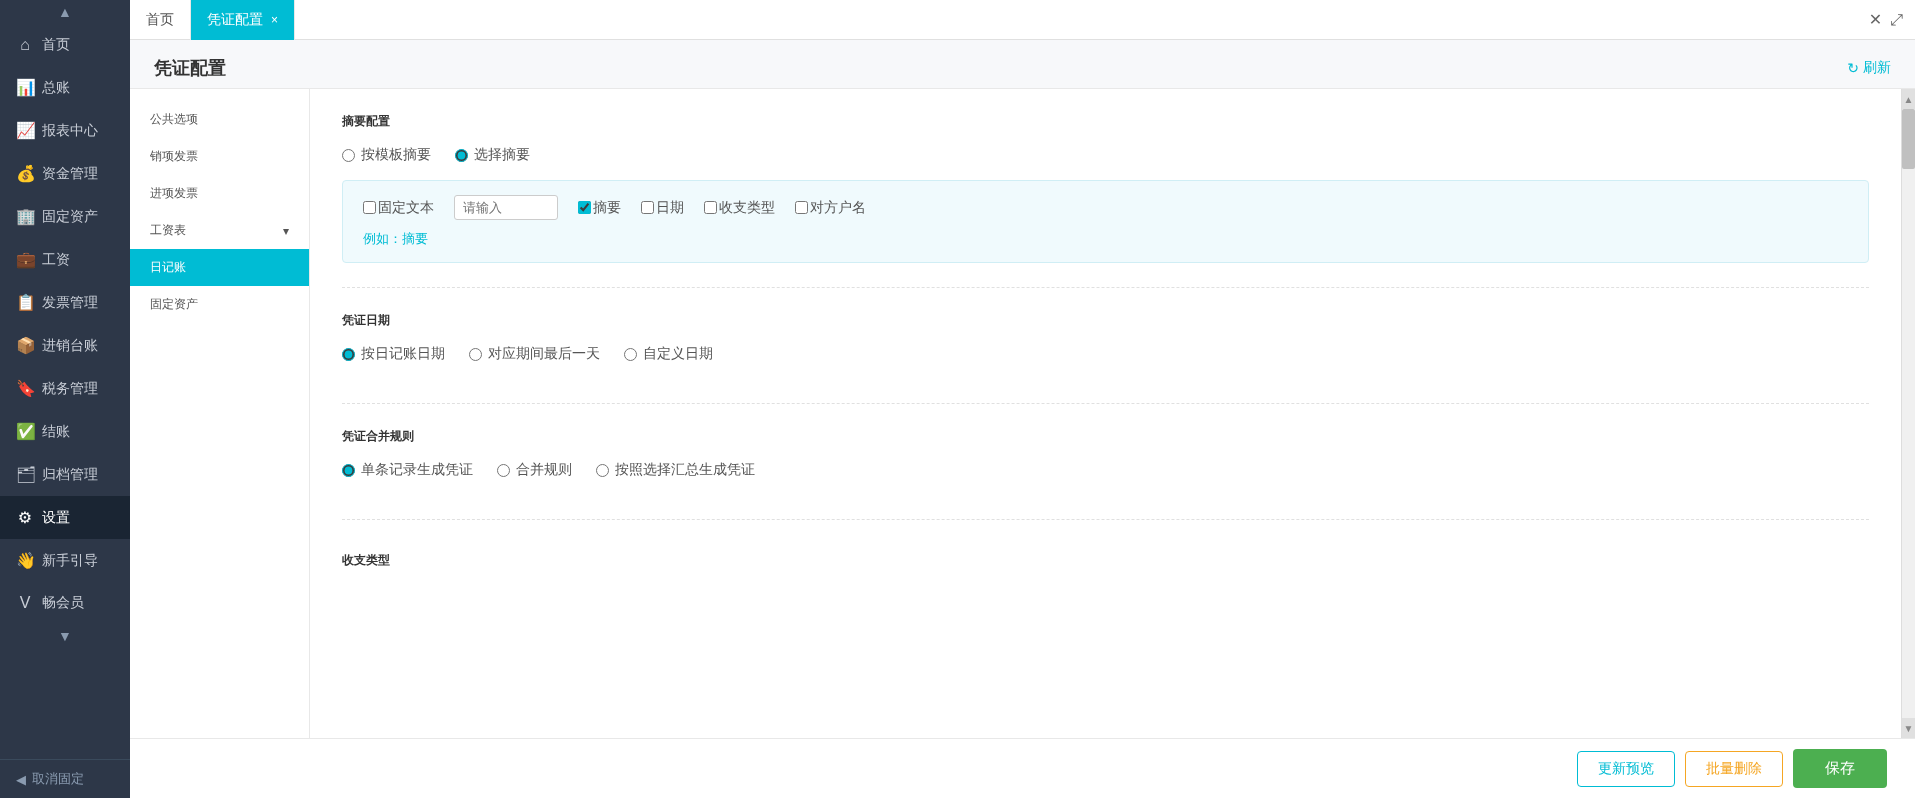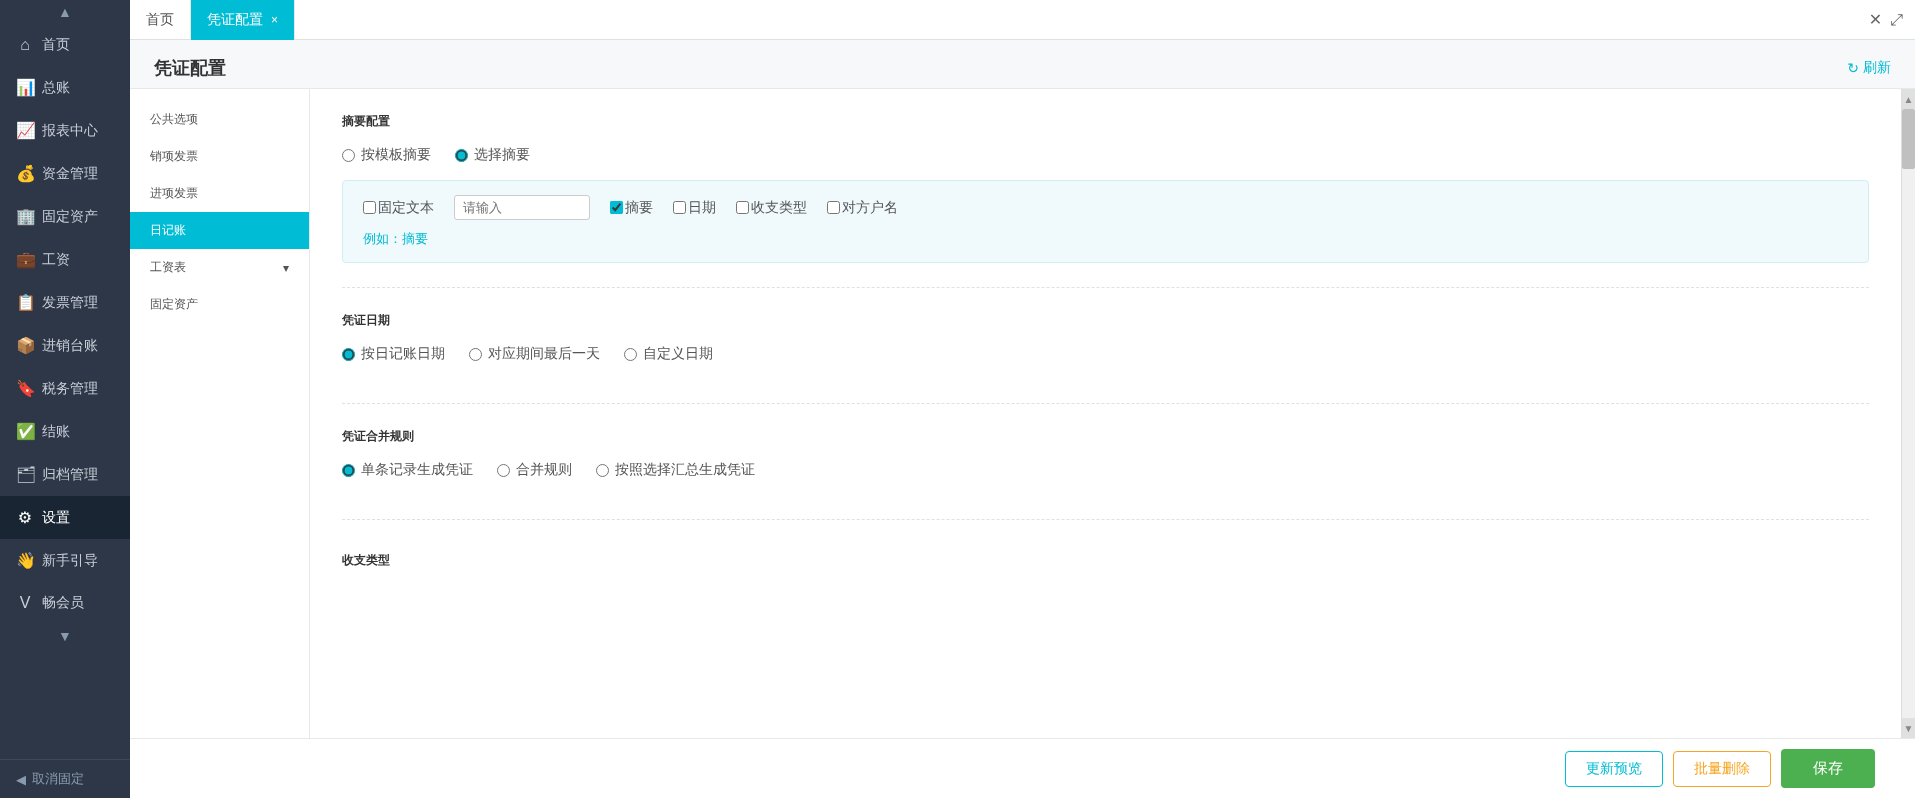--- a/index.html
+++ b/index.html
@@ -200,33 +200,33 @@
       color: #555;
       cursor: pointer;
     }
     .checkbox-input { cursor: pointer; accent-color: #00bcd4; }
     .text-input {
       border: 1px solid #ccc;
       border-radius: 3px;
       padding: 4px 8px;
       font-size: 13px;
       color: #999;
-      width: 136px;
+      width: 104px;
       outline: none;
     }
     .example-text {
       color: #00bcd4;
       font-size: 13px;
     }
 
     
     .bottom-bar {
       background: #fff;
       border-top: 1px solid #e8e8e8;
-      padding: 10px 40px;
+      padding: 10px 28px;
       display: flex;
       justify-content: flex-end;
       align-items: center;
       gap: 10px;
       flex-shrink: 0;
     }
     .btn {
       padding: 8px 20px;
       border-radius: 4px;
       border: none;
@@ -387,26 +387,26 @@
     <div class="left-nav">
       <div class="left-nav-item">
         <span>公共选项</span>
       </div>
       <div class="left-nav-item">
         <span>销项发票</span>
       </div>
       <div class="left-nav-item">
         <span>进项发票</span>
       </div>
-      <div class="left-nav-item active">
-        <span>日记账</span>
-      </div>
       <div class="left-nav-item">
         <span>工资表</span>
         <span>▾</span>
+      </div>
+      <div class="left-nav-item active">
+        <span>日记账</span>
       </div>
       <div class="left-nav-item">
         <span>固定资产</span>
       </div>
     </div>
 
     <div class="main-content">
 
       <div class="section">
         <div class="section-title">摘要配置</div>

